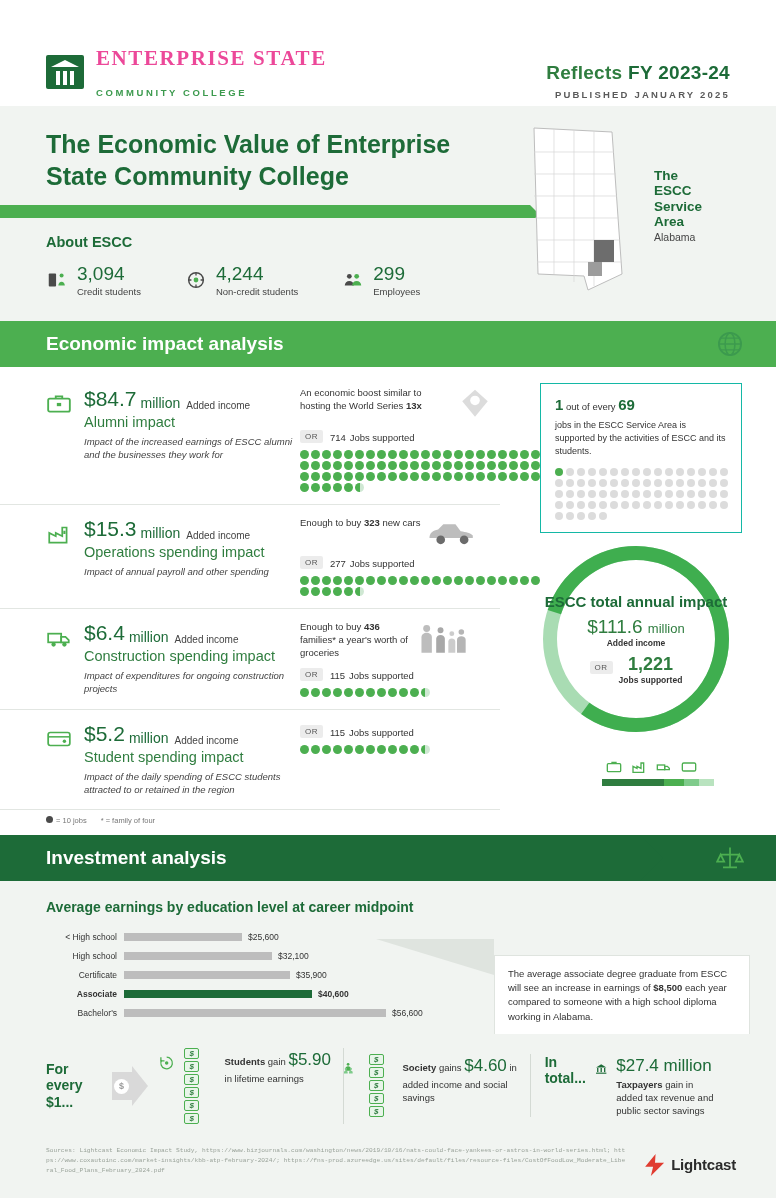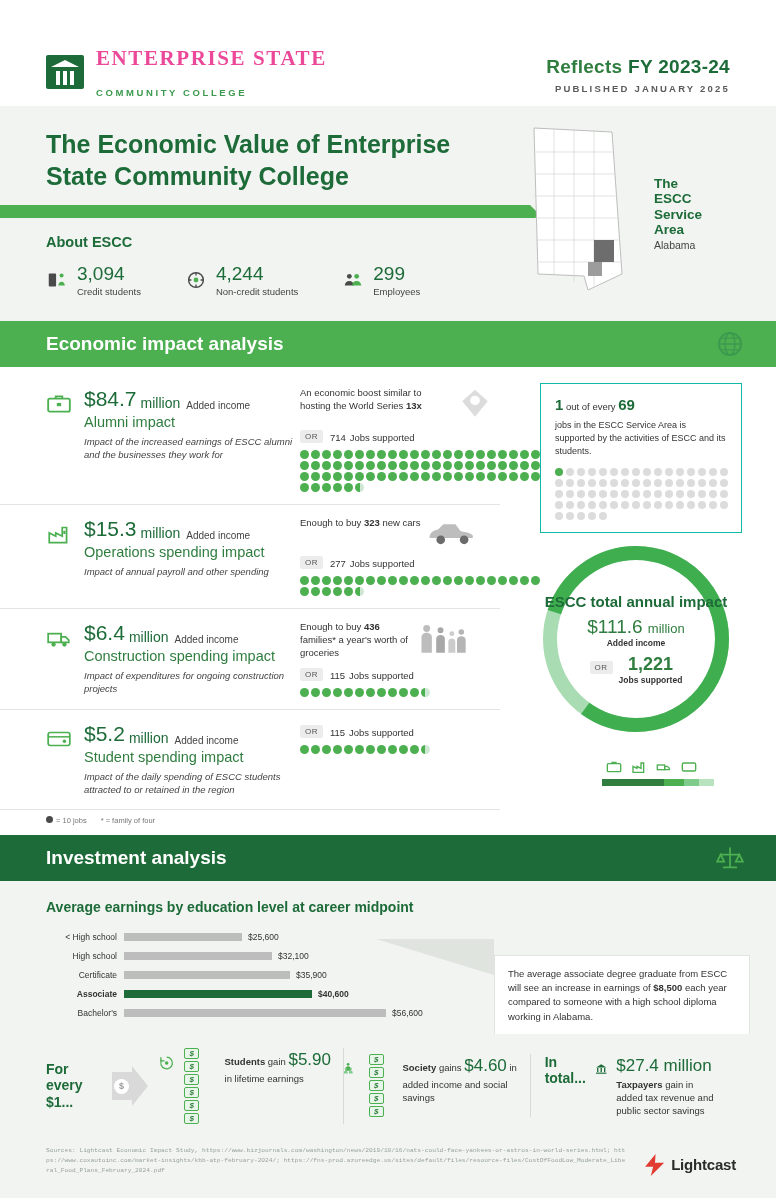--- a/index.html
+++ b/index.html
@@ -25,21 +25,21 @@
     position:absolute; top:5px; left:5px; right:5px; height:7px; background:#fff;
     clip-path: polygon(0% 100%, 50% 0%, 100% 100%);
   }
   .logo-text .l1 {
     font-family:"Liberation Serif", serif; font-size:21px; letter-spacing:1.6px;
     color:#ec4899; font-weight:700;
   }
   .logo-text .l2 {
     font-size:9.5px; letter-spacing:2.6px; color:#3c9a4e; font-weight:700; margin-top:16px;
   }
-  .reflects { position:absolute; right:46px; top:56px; text-align:right;margin-left:40px; }
+  .reflects { position:absolute; right:46px; top:62px; text-align:right;margin-left:40px; }
   .reflects .r1 { font-size:19px; color:#2f7d3f; font-weight:700; letter-spacing:.3px; }
   .reflects .r1 b { color:#1d6b38; }
   .reflects .r2 { font-size:9.5px; letter-spacing:2.2px; color:#5a5a5a; margin-top:5px; font-weight:700; }
 
   
   .title-band { background:#f1f4f1; position:relative; height:215px; padding:22px 46px 0 46px; }
   .title-band h1 {
     font-size:25px; line-height:1.28; color:#1d6b38; font-weight:700; max-width:430px;
   }
   .green-rule { position:absolute; left:0; top:99px; width:530px; height:13px; background:#4caf50; }
@@ -47,21 +47,21 @@
 
   .about { position:absolute; left:46px; top:128px; }
   .about h2 { font-size:14.5px; color:#1d6b38; font-weight:700; margin-bottom:14px; }
   .stats { display:flex; gap:44px; }
   .stat { display:flex; align-items:center; gap:9px; }
   .stat .num { font-size:19px; color:#1d6b38; font-weight:400; line-height:1.05; }
   .stat .lbl { font-size:9.5px; color:#444; margin-top:2px; }
   .ico { width:22px; height:22px; flex:0 0 22px; }
 
   .map-wrap { position:absolute; right:40px; top:18px; width:210px; height:180px; }
-  .map-label { position:absolute; right:20px; top:52px; width:62px; font-size:13.5px; color:#1d6b38; font-weight:700; line-height:1.14; }
+  .map-label { position:absolute; right:20px; top:44px; width:62px; font-size:13.5px; color:#1d6b38; font-weight:700; line-height:1.14; }
   .map-label .sub { font-size:10.5px; font-weight:400; color:#444; margin-top:2px; }
 
   
   .section-bar { position:relative; height:46px; background:#4caf50; display:flex; align-items:center; }
   .section-bar.dark { background:#1d6b38; }
   .section-bar h2 { color:#fff; font-size:19px; font-weight:700; padding-left:46px; }
   .section-bar:after {
     content:""; position:absolute; left:640px; top:0; width:0; height:0;
     border-left:23px solid #4caf50; border-top:23px solid transparent; border-bottom:23px solid transparent;
   }

